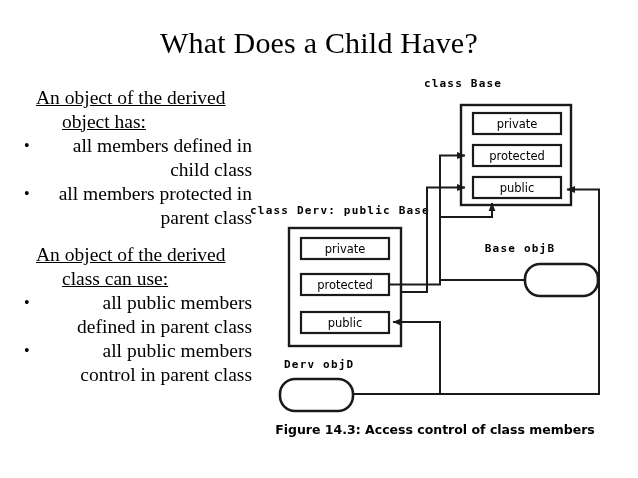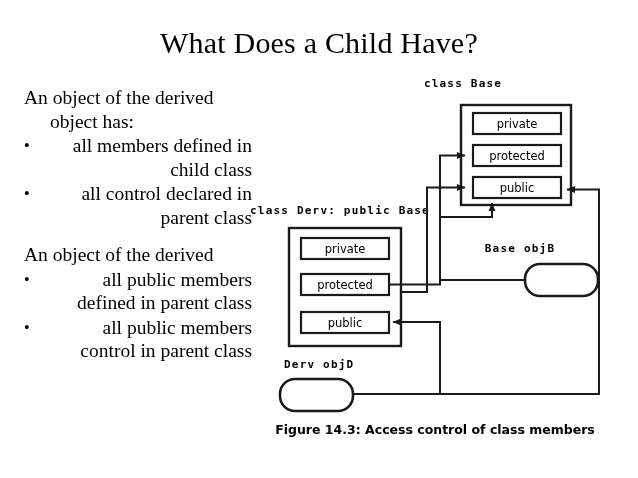--- a/index.html
+++ b/index.html
@@ -36,23 +36,24 @@
   }
   #body-text {
     position: absolute;
     left: 24px;
     top: 86px;
     width: 228px;
     font-size: 19.5px;
     line-height: 23.5px;
   }
   .para {
-    margin: 0 0 0 0;
+    margin: 0 0 0 12px;
     text-indent: 0;
     padding-left: 26px;
+    text-decoration: underline;
   }
   .para .first-line {
     display: block;
     margin-left: -26px;
   }
   .bullet-row {
     display: flex;
     align-items: flex-start;
     margin-top: 1px;
   }
@@ -140,29 +141,30 @@
       <div class="bullet-dot">•</div>
       <div class="bullet-text">
         <span>all members defined</span>
         <span>in child class</span>
       </div>
     </div>
 
     <div class="bullet-row">
       <div class="bullet-dot">•</div>
       <div class="bullet-text">
-        <span>all control declared</span>
+        <span>all members protected</span>
         <span>in parent class</span>
       </div>
     </div>
 
     <div class="spacer-gap"></div>
 
     <div class="para">
       <span class="first-line">An object of the derived</span>
+      <span>class can use:</span>
     </div>
 
     <div class="bullet-row">
       <div class="bullet-dot">•</div>
       <div class="bullet-text">
         <span>all public members</span>
         <span>defined in parent class</span>
       </div>
     </div>
 

